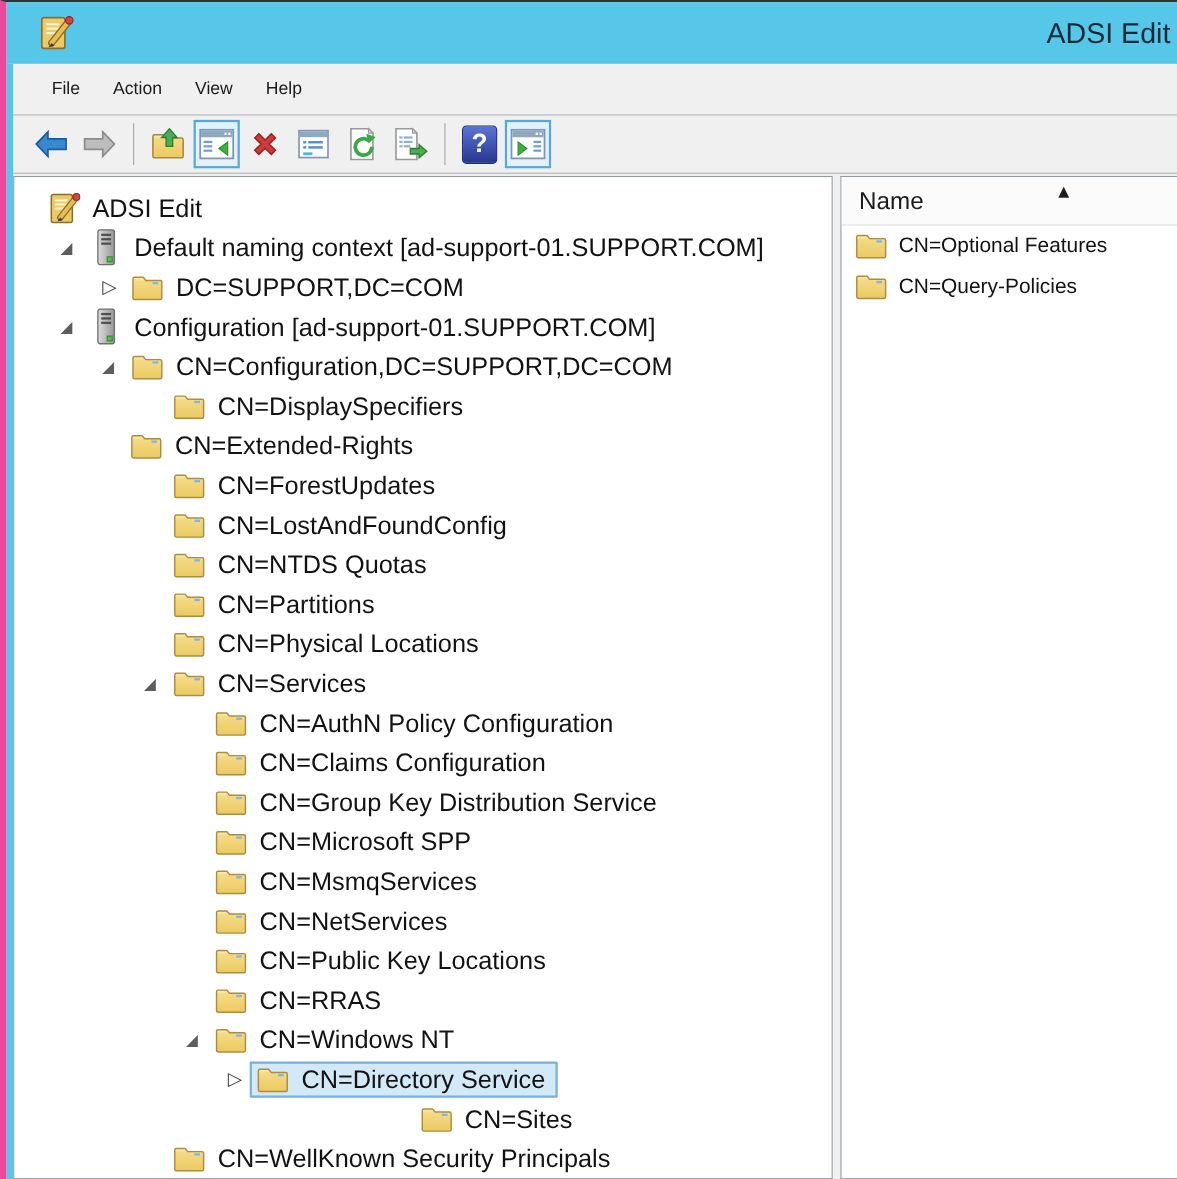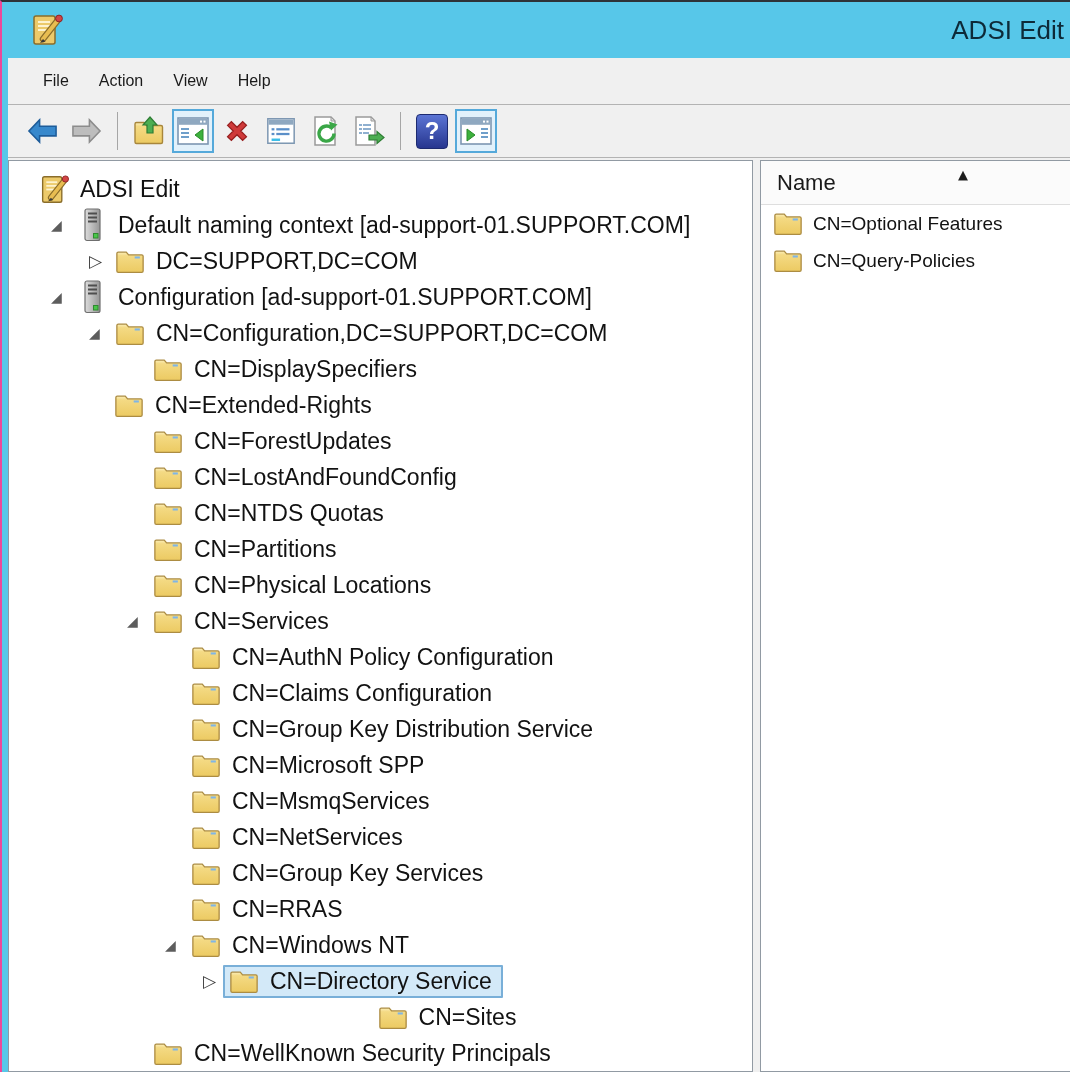--- a/index.html
+++ b/index.html
@@ -3,21 +3,21 @@
 <meta charset="utf-8">
 <style>
   html,body{margin:0;padding:0;}
   body{
     width:1070px;height:1072px;position:relative;overflow:hidden;
     background:#f0f0f0;
     font-family:"Liberation Sans","DejaVu Sans",sans-serif;
     color:#1a1a1a;
     -webkit-font-smoothing:antialiased;
   }
-  .win{position:absolute;inset:0;border-left:2px solid #ec4899;border-top:2px solid #2e3338;box-sizing:border-box;}
+  .win{position:absolute;inset:0;border-left:6px solid #ec4899;border-top:2px solid #2e3338;box-sizing:border-box;}
 
   
   .titlebar{height:56px;background:#57c7e9;position:relative;}
   .app-icon{position:absolute;left:28px;top:11px;width:34px;height:34px;}
   .title{position:absolute;right:6px;top:0;height:56px;line-height:56px;
     font-size:26px;color:#0d2a38;white-space:nowrap;}
   .left-strip{position:absolute;left:0;top:56px;bottom:0;width:6px;background:#57c7e9;}
 
   
   .menubar{margin-left:6px;height:46px;background:#f0f0f0;display:flex;align-items:center;
@@ -461,21 +461,21 @@
         <div class="trow exp-none ic-folder" style="padding-left: 154px;">
           <span class="exp"></span>
           <span class="sel-wrap">
             <span class="ticon">
 
               <svg class="i-folder" viewBox="0 0 32 28">
                 <path d="M2 8 V5.5 Q2 4 3.5 4 H12 L14.5 7 H28.5 Q30 7 30 8.5 V24 Q30 25.5 28.5 25.5 H3.5 Q2 25.5 2 24 Z" fill="url(#fg)" stroke="#ac8c42" stroke-width="1.4"></path>
                 <rect x="21" y="8.6" width="5.5" height="2.2" fill="#7fb5e6"></rect>
               </svg>
             </span>
-            <span class="tlabel">CN=Group Key Services</span>
+            <span class="tlabel">CN=Public Key Locations</span>
           </span>
         </div>
         <div class="trow exp-none ic-folder" style="padding-left: 154px;">
           <span class="exp"></span>
           <span class="sel-wrap">
             <span class="ticon">
 
               <svg class="i-folder" viewBox="0 0 32 28">
                 <path d="M2 8 V5.5 Q2 4 3.5 4 H12 L14.5 7 H28.5 Q30 7 30 8.5 V24 Q30 25.5 28.5 25.5 H3.5 Q2 25.5 2 24 Z" fill="url(#fg)" stroke="#ac8c42" stroke-width="1.4"></path>
                 <rect x="21" y="8.6" width="5.5" height="2.2" fill="#7fb5e6"></rect>

